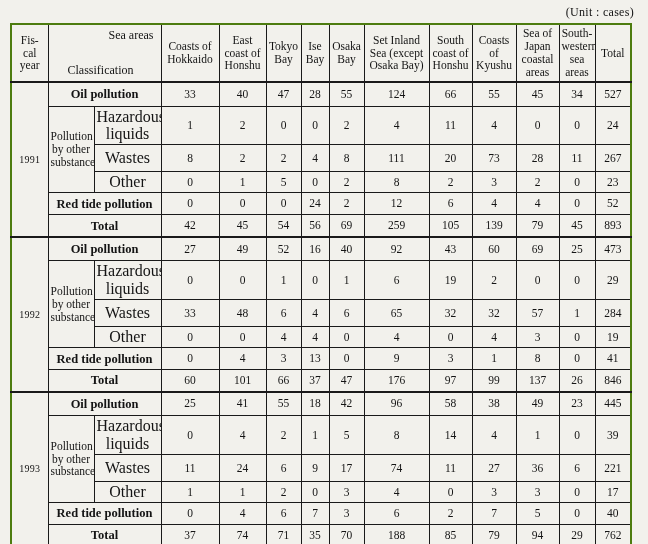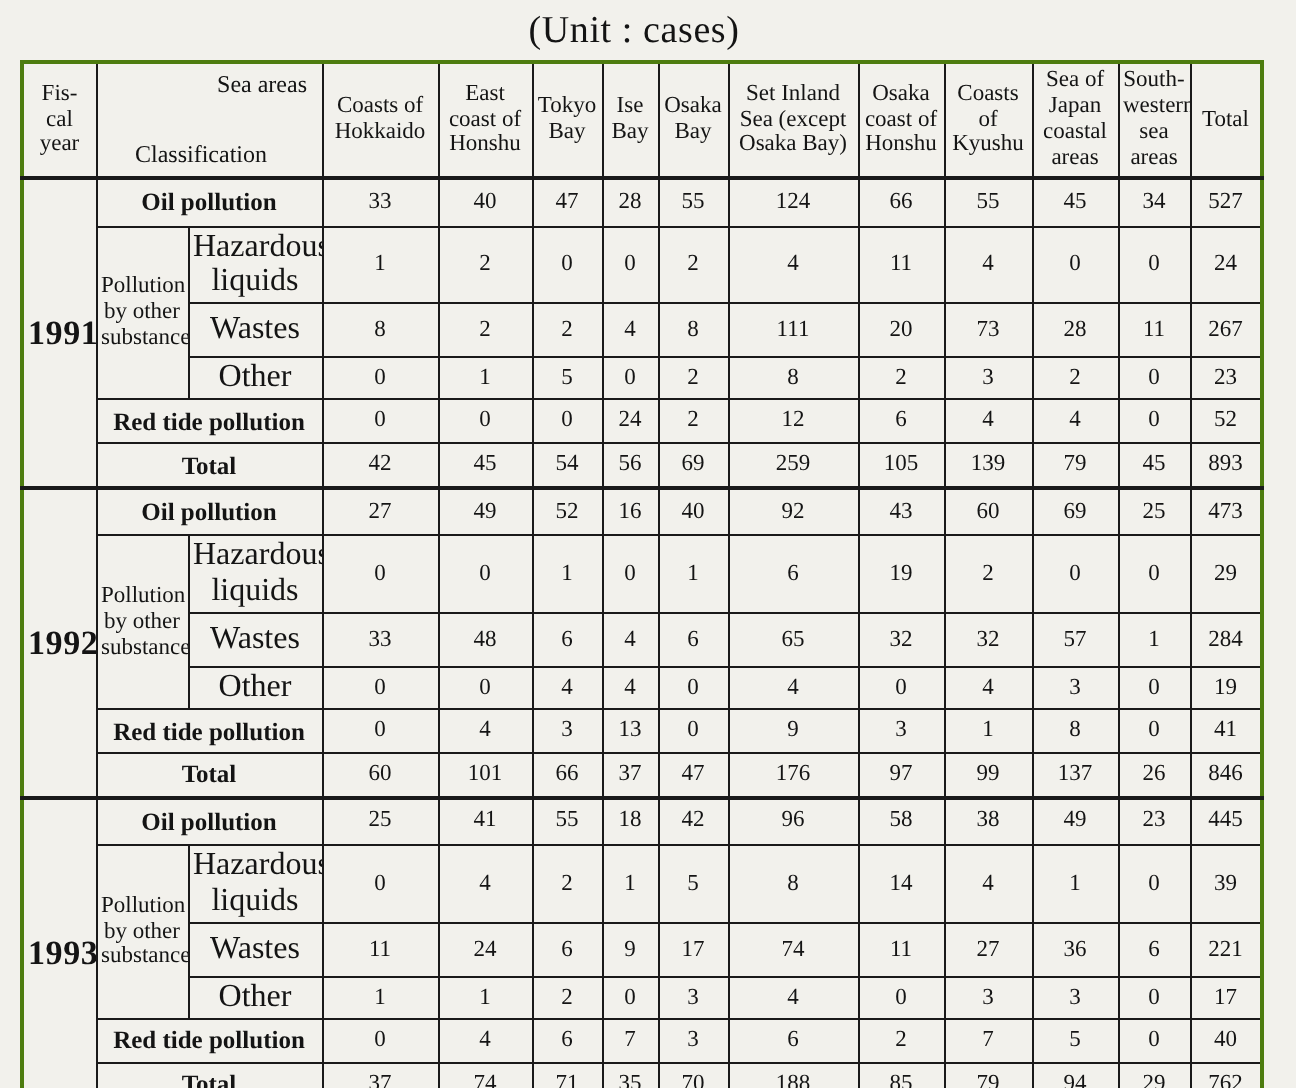--- a/index.html
+++ b/index.html
@@ -5,23 +5,23 @@
   html,body{margin:0;padding:0;}
   body{
     width:648px;height:544px;
     background:#f2f1ec;
     font-family:"Liberation Serif", serif;
     color:#141414;
     -webkit-font-smoothing:antialiased;
   }
   .page{width:648px;height:544px;box-sizing:border-box;padding-top:5px;}
   .unit{
-    text-align:center;
+    text-align:right;
     padding:0 14px 3px 0;
-    font-size:19px;
+    font-size:12px;
     letter-spacing:.3px;
   }
   table.tbl{
     border-collapse:collapse;
     table-layout:fixed;
     margin-left:10px;
     width:622px;
     border:2px solid #4d7c0f;
   }
   .tbl th,.tbl td{
@@ -36,21 +36,21 @@
   }
   thead tr{height:58px;}
   thead th{font-size:11.5px;}
   tbody.yr{border-top:2px solid #1a1a1a;}
   tr.r1{height:24px;}
   tr.r2{height:32px;}
   tr.r3{height:27px;}
   tr.r4{height:21px;}
   tr.r5{height:22px;}
   tr.r6{height:22px;}
-  td.ycell{font-size:17px;letter-spacing:.3px;font-weight:bold;}
+  td.ycell{font-size:10px;letter-spacing:.3px;}
   td.lbl{font-size:12.5px;font-weight:bold;}
   td.lbl2{font-size:16px;margin-top:33px;}
   td.grp{font-size:11.5px;white-space:pre-line;}
   td.v{font-size:11.5px;}
   th.fy{white-space:pre-line;font-size:11.5px;}
   th.corner{position:relative;}
   .c-top{position:absolute;top:4px;right:7px;font-size:12px;}
   .c-bot{position:absolute;bottom:4px;left:19px;font-size:12px;}
 </style>
 </head>
@@ -84,21 +84,21 @@
         <th class="corner" colspan="2">
           <span class="c-top">Sea areas</span>
           <span class="c-bot">Classification</span>
         </th>
         <th>Coasts of Hokkaido</th>
         <th>East coast of Honshu</th>
         <th>Tokyo Bay</th>
         <th>Ise Bay</th>
         <th>Osaka Bay</th>
         <th>Set Inland Sea (except Osaka Bay)</th>
-        <th>Osaka coast of Honshu</th>
+        <th>South coast of Honshu</th>
         <th>Coasts of Kyushu</th>
         <th>Sea of Japan coastal areas</th>
         <th>South-western sea areas</th>
         <th>Total</th>
       </tr>
     </thead>
 
     <tbody class="yr">
       <tr class="r1">
         <td class="ycell" rowspan="6">1991</td>

